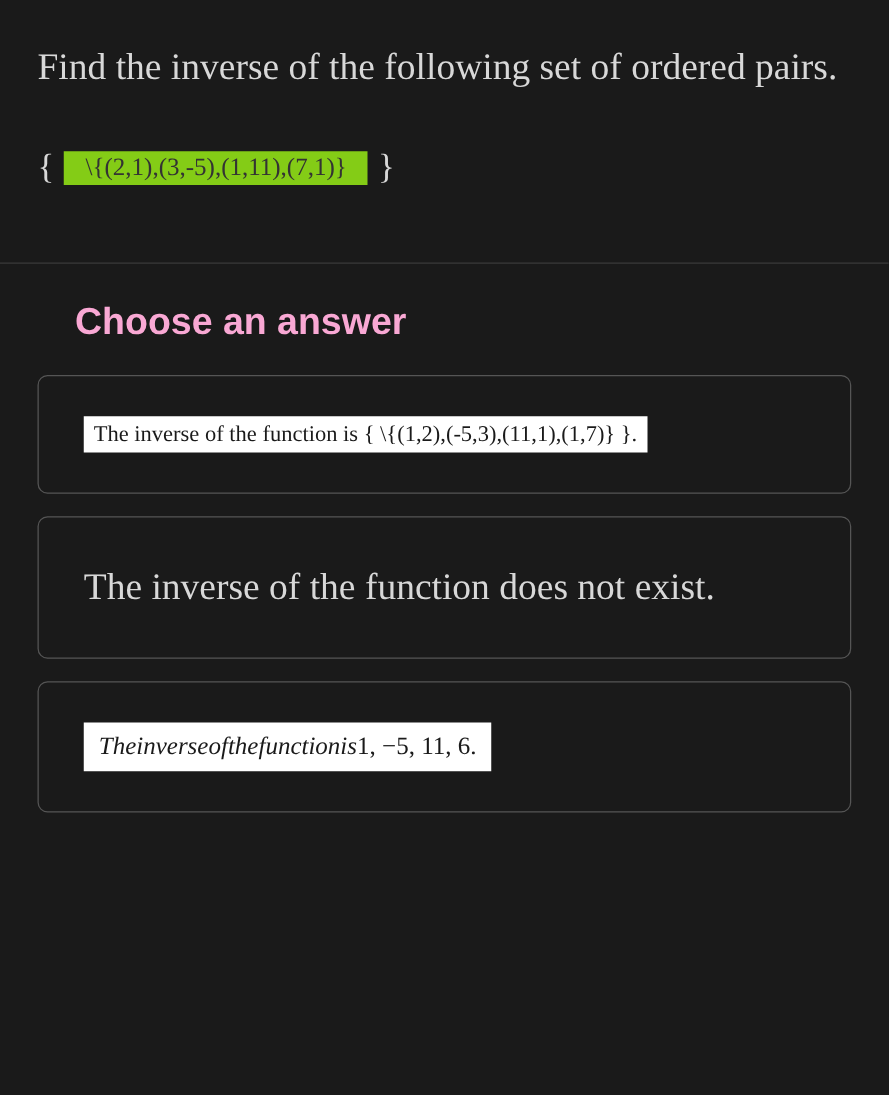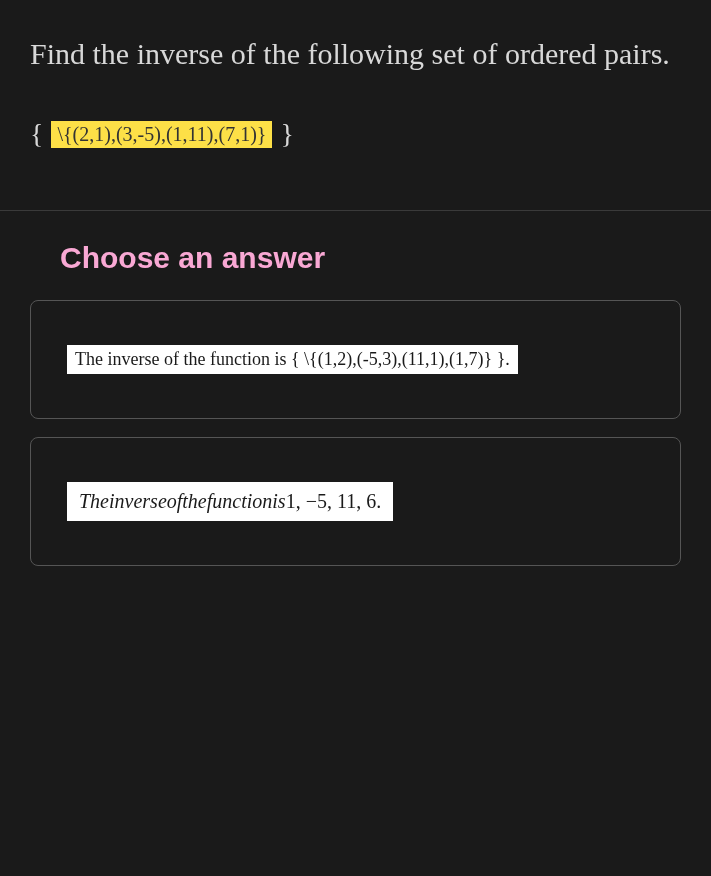--- a/index.html
+++ b/index.html
@@ -26,43 +26,43 @@
     }
     .question-formula {
       margin-top: 40px;
       font-size: 28px;
       color: #d8d8d8;
       display: flex;
       align-items: center;
       gap: 8px;
     }
     .formula-box {
-      background-color: #fde047;
+      background-color: #84cc16;
       color: #333333;
       font-size: 20px;
-      padding: 2px 6px;
+      padding: 2px 17px;
       font-family: 'Times New Roman', serif;
       display: inline-block;
     }
     .answer-section {
       border-top: 1px solid #3a3a3a;
       padding: 30px 30px 0 30px;
     }
     .answer-heading {
       font-family: 'Helvetica Neue', Arial, sans-serif;
       font-size: 30px;
       font-weight: bold;
       color: #f9a8d4;
       margin-left: 30px;
       margin-bottom: 25px;
     }
     .answer-option {
       border: 1px solid #555555;
       border-radius: 8px;
-      padding: 44px 36px;
+      padding: 32px 36px;
       margin-bottom: 18px;
       cursor: pointer;
     }
     .option-text-large {
       font-size: 30px;
       line-height: 1.6;
       color: #d8d8d8;
     }
     .option-formula-box {
       background-color: #ffffff;
@@ -97,20 +97,23 @@
   </div>
 </div>
 
 <div class="answer-section">
   <div class="answer-heading">Choose an answer</div>
 
   <div class="answer-option">
     <span class="option-formula-box">The inverse of the function is { \{(1,2),(-5,3),(11,1),(1,7)} }.</span>
   </div>
 
+  <div class="answer-option">
+    <div class="option-text-large">The inverse of the function does not exist.</div>
+  </div>
 
 
   <div class="answer-option">
     <span class="option-math-box">
       <span>Theinverseofthefunctionis</span><span class="math-numbers">1, −5, 11, 6.</span>
     </span>
   </div>
 </div>
 
 </body></html>

